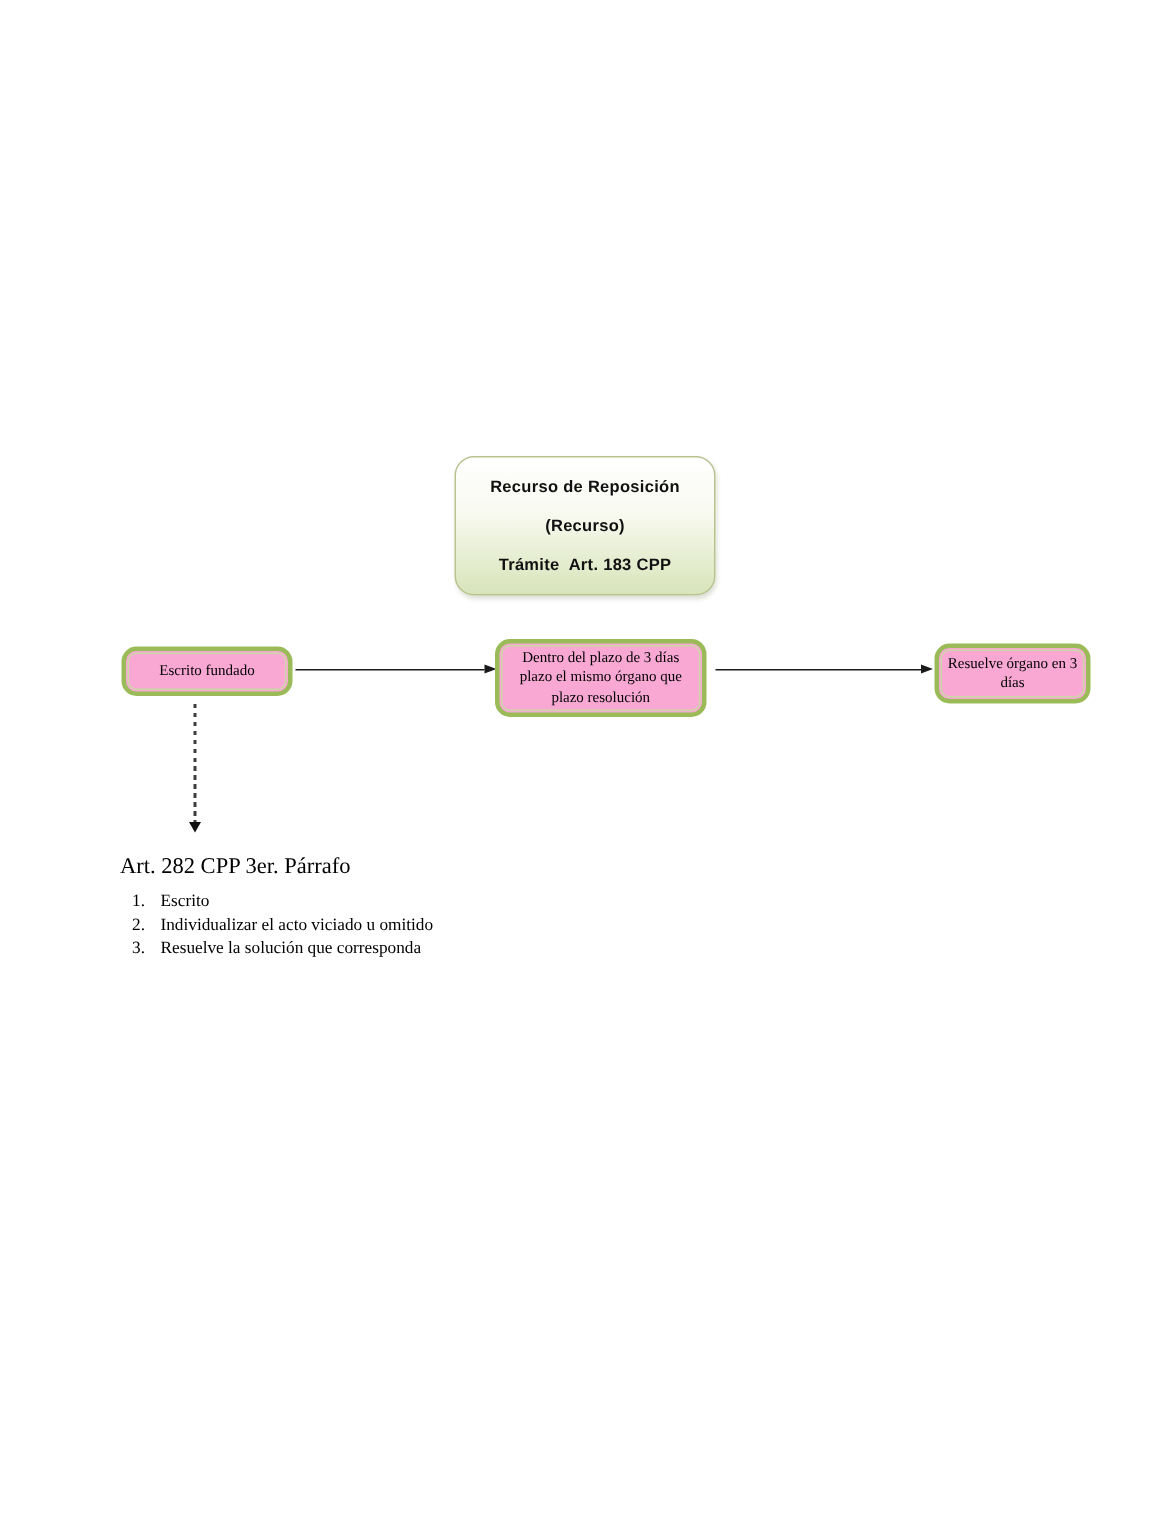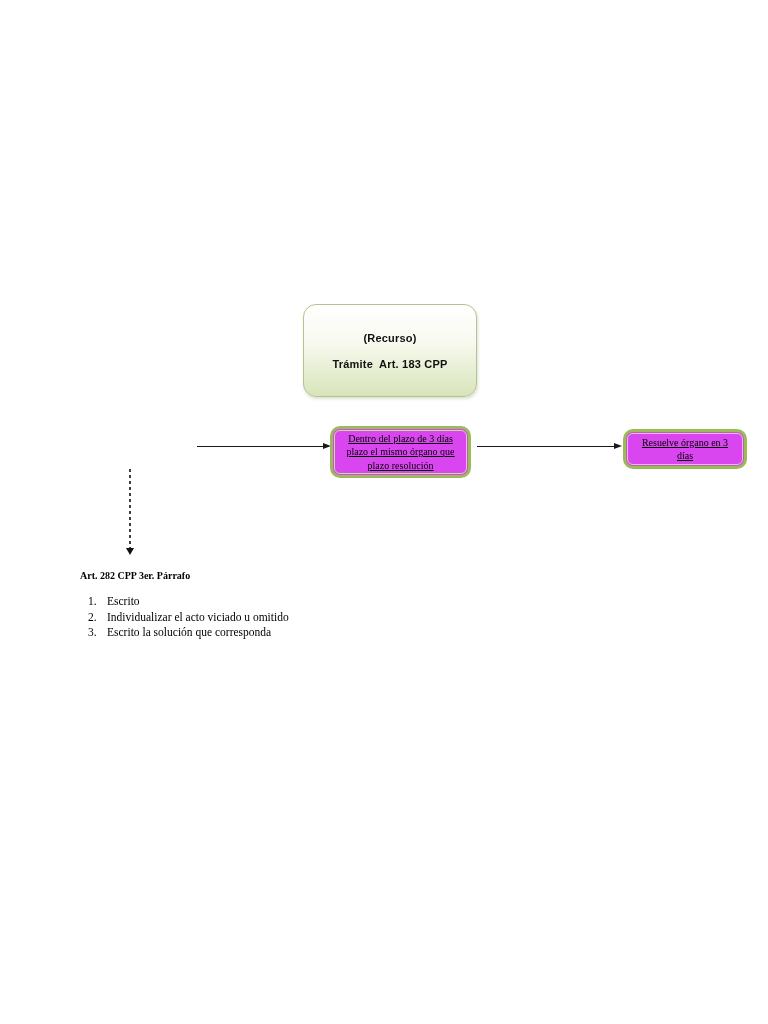--- a/index.html
+++ b/index.html
@@ -33,41 +33,40 @@
     color: #111;
   }
   .title-line { line-height: 26px; white-space: pre; letter-spacing: 0.2px; }
 
   
   .flowbox {
     position: absolute;
     box-sizing: border-box;
     border: 3px solid #9bbb59;
     border-radius: 10px;
-    background: #d946ef;
+    background: #f9a8d4;
     padding: 1px;
-    text-decoration: underline;
   }
   .flowbox-inner {
     box-sizing: border-box;
     width: 100%; height: 100%;
     border: 1px solid #c9d8a4;
     border-radius: 6px;
     display: flex;
     flex-direction: column;
     justify-content: center;
     align-items: center;
     text-align: center;
     font-size: 10px;
     line-height: 13.5px;
     color: #000;
   }
   #step-1 { left: 81px;  top: 431px; width: 114px; height: 33px; }
   #step-2 { left: 330px; top: 426px; width: 141px; height: 52px; }
-  #step-3 { left: 623px; top: 429px; width: 124px; height: 40px; }
+  #step-3 { left: 623px; top: 429px; width: 104px; height: 40px; }
 
   
   .arrow-h {
     position: absolute;
     height: 0;
     border-top: 1.5px solid #1a1a1a;
   }
   .arrow-h::after {
     content: "";
     position: absolute;
@@ -94,45 +93,50 @@
     width: 0; height: 0;
     border-top: 7px solid #111;
     border-left: 4px solid transparent;
     border-right: 4px solid transparent;
   }
 
   
   .note-heading {
     position: absolute;
     left: 80px; top: 570px;
-    font-size: 10px;
+    font-size: 15px;
     white-space: pre;
-    font-weight: bold;
   }
   .note-list {
     position: absolute;
     left: 88px; top: 594px;
   }
   .note-item {
     display: flex;
     font-size: 11.5px;
     line-height: 15.5px;
   }
   .note-num { width: 19px; }
 </style>
 </head>
 <body>
 
 <div class="page">
 
   <div class="title-box">
+    <div class="title-line">Recurso de Reposición</div>
     <div class="title-line">(Recurso)</div>
     <div class="title-line">Trámite  Art. 183 CPP</div>
   </div>
 
+  <div class="flowbox" id="step-1">
+    <div class="flowbox-inner">
+      <span>Escrito fundado</span>
+    </div>
+  </div>
 
   <div class="arrow-h" id="arrow-1"></div>
 
   <div class="flowbox" id="step-2">
     <div class="flowbox-inner">
       <span>Dentro del plazo de 3 días</span>
       <span>plazo el mismo órgano que</span>
       <span>plazo resolución</span>
     </div>
   </div>
@@ -154,17 +158,17 @@
     <div class="note-item">
       <span class="note-num">1.</span>
       <span class="note-text">Escrito</span>
     </div>
     <div class="note-item">
       <span class="note-num">2.</span>
       <span class="note-text">Individualizar el acto viciado u omitido</span>
     </div>
     <div class="note-item">
       <span class="note-num">3.</span>
-      <span class="note-text">Escrito la solución que corresponda</span>
+      <span class="note-text">Resuelve la solución que corresponda</span>
     </div>
   </div>
 
 </div>
 
 </body></html>

